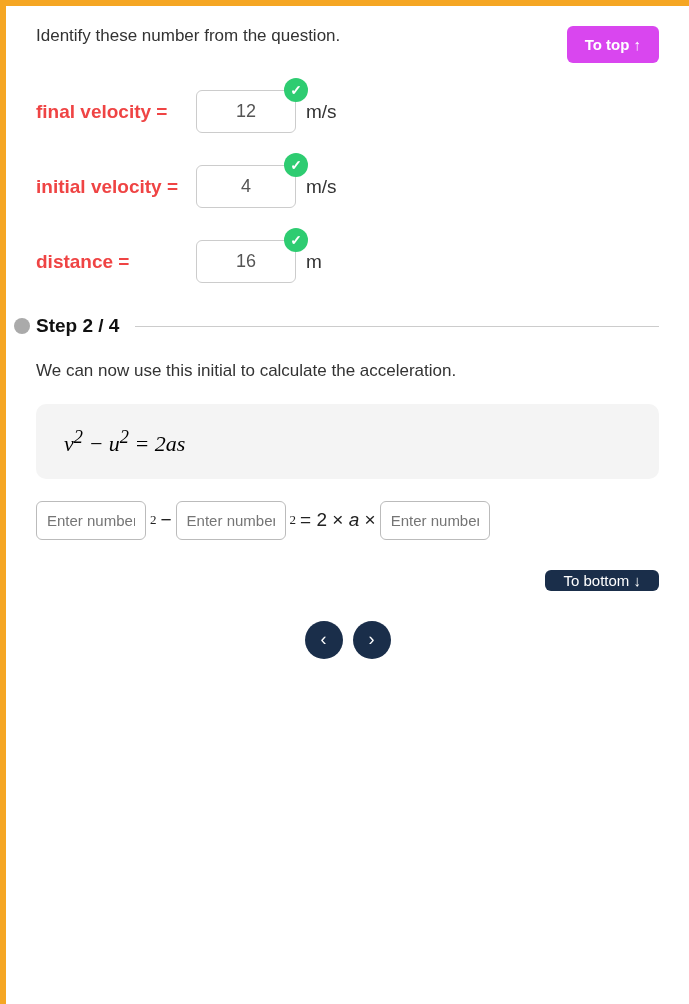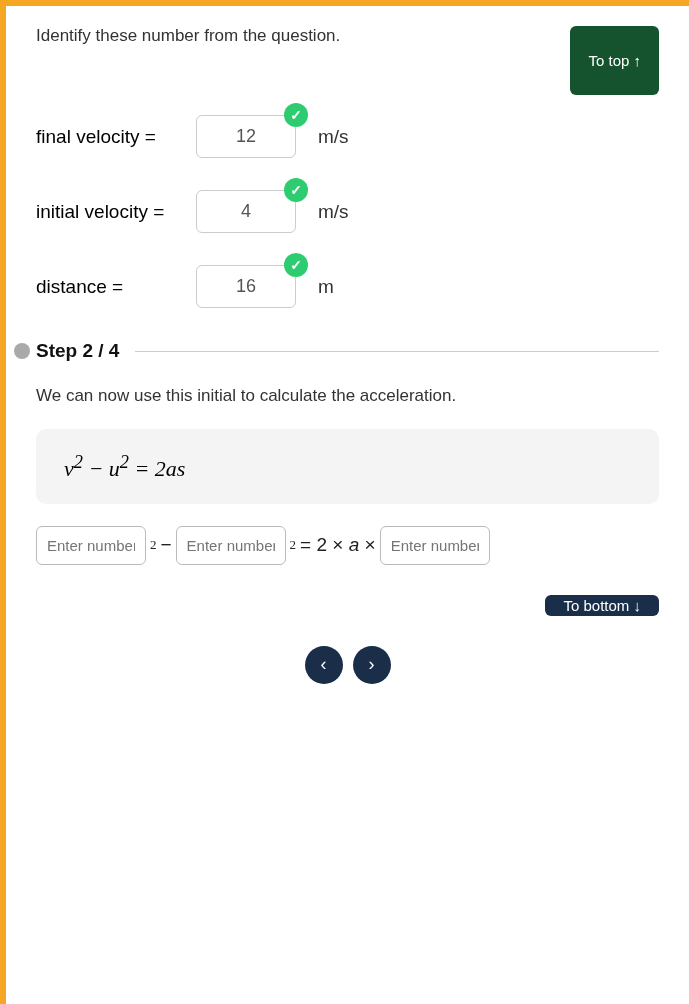--- a/index.html
+++ b/index.html
@@ -34,46 +34,48 @@
     }
 
     .intro-text {
       font-size: 17px;
       color: #333;
       margin-bottom: 24px;
       font-family: Arial, sans-serif;
     }
 
     .to-top-btn {
-      background: #14532d;
+      background: #d946ef;
       color: #fff;
       border: none;
       border-radius: 6px;
-      padding: 26px 18px;
+      padding: 10px 18px;
       font-size: 15px;
       cursor: pointer;
       display: flex;
       align-items: center;
       gap: 6px;
       font-family: Arial, sans-serif;
       white-space: nowrap;
+      font-weight: bold;
     }
 
     .field-row {
       display: flex;
       align-items: center;
       margin-bottom: 32px;
       position: relative;
     }
 
     .field-label {
       font-size: 19px;
-      color: #000000;
+      color: #ef4444;
       font-family: Arial, sans-serif;
       min-width: 160px;
+      font-weight: bold;
     }
 
     .input-wrapper {
       position: relative;
       display: inline-flex;
       align-items: center;
     }
 
     .input-box {
       border: 1.5px solid #ccc;
@@ -99,21 +101,21 @@
       align-items: center;
       justify-content: center;
       color: white;
       font-size: 14px;
       font-weight: bold;
     }
 
     .unit-label {
       font-size: 19px;
       color: #333;
-      margin-left: 22px;
+      margin-left: 10px;
       font-family: Arial, sans-serif;
     }
 
     .step-header {
       display: flex;
       align-items: center;
       margin: 10px 0 20px 0;
       gap: 16px;
     }
 

